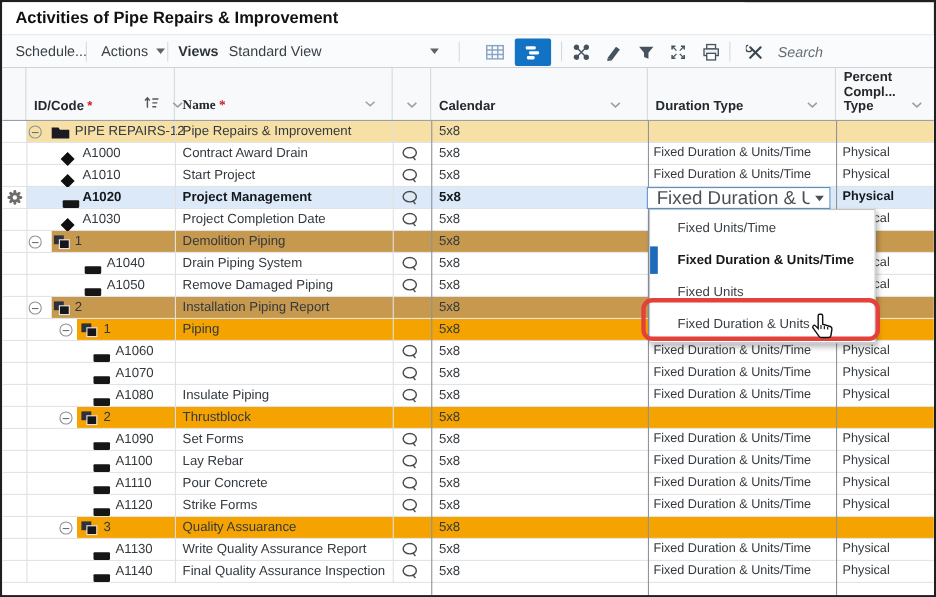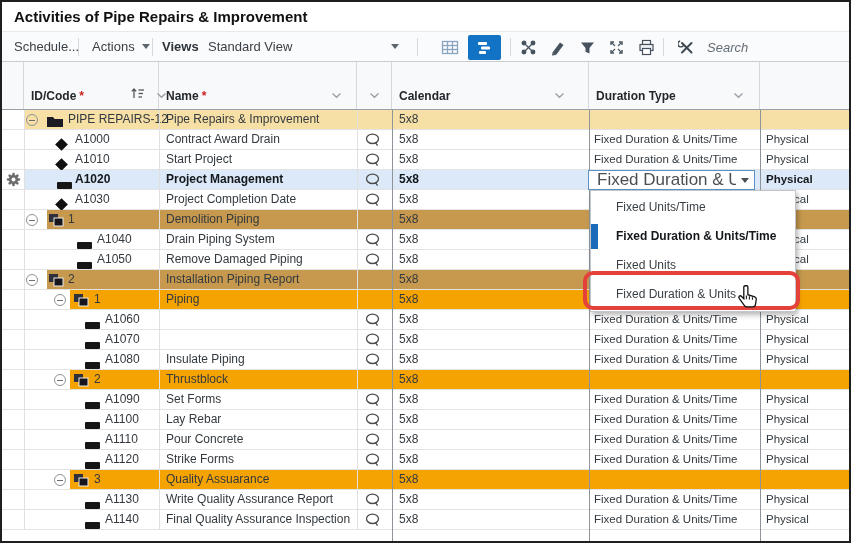--- a/index.html
+++ b/index.html
@@ -189,21 +189,21 @@
                 <line x1="8.5" y1="10" x2="12" y2="10"></line>
         </g>
             </svg>
       </span>
       <span class="hchev" style="left:132px;">
         <svg width="11" height="7">
               <polyline points="1.5,1.5 5.5,5.2 9.5,1.5" fill="none" stroke="#98a0a8" stroke-width="1.4"></polyline>
             </svg>
       </span>
     </div>
-    <div class="hcell" style="left:157px;width:198px;">
+    <div class="hcell" style="left:157px;width:198px;font-family:Liberation Serif, serif;">
       <span>Name</span>
       <span class="req">*</span>
       <span class="hchev" style="left:172px;">
         <svg width="11" height="7">
               <polyline points="1.5,1.5 5.5,5.2 9.5,1.5" fill="none" stroke="#98a0a8" stroke-width="1.4"></polyline>
             </svg>
       </span>
     </div>
     <div class="hcell" style="left:355px;width:35px;">
       <span class="hchev" style="left:12px;">
@@ -216,20 +216,32 @@
       <span>Calendar</span>
       <span class="hchev" style="left:162px;">
         <svg width="11" height="7">
               <polyline points="1.5,1.5 5.5,5.2 9.5,1.5" fill="none" stroke="#98a0a8" stroke-width="1.4"></polyline>
             </svg>
       </span>
     </div>
     <div class="hcell" style="left:587px;width:171px;">
       <span>Duration Type</span>
       <span class="hchev" style="left:144px;">
+        <svg width="11" height="7">
+              <polyline points="1.5,1.5 5.5,5.2 9.5,1.5" fill="none" stroke="#98a0a8" stroke-width="1.4"></polyline>
+            </svg>
+      </span>
+    </div>
+    <div class="hcell" style="left:758px;width:89px;border-right:none;">
+      <span class="pct-lines">
+        <span>Percent</span><br>
+        <span>Compl...</span><br>
+        <span>Type</span>
+      </span>
+      <span class="hchev" style="left:68px;">
         <svg width="11" height="7">
               <polyline points="1.5,1.5 5.5,5.2 9.5,1.5" fill="none" stroke="#98a0a8" stroke-width="1.4"></polyline>
             </svg>
       </span>
     </div>
   </div>
 
   <div class="grid-body" id="gridBody">
         <div class="row" style="top: 0px;">
           <div class="band" style="left: 22px; background: rgb(246, 224, 166);"></div>

